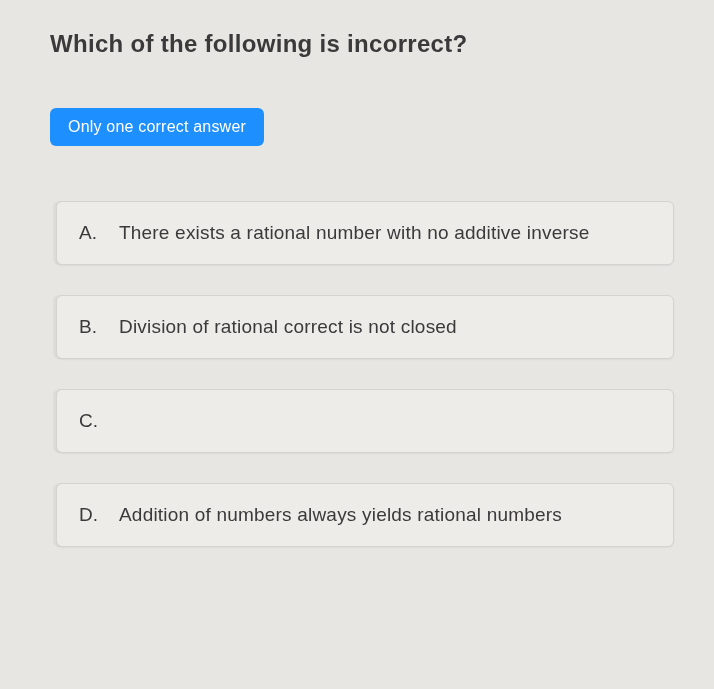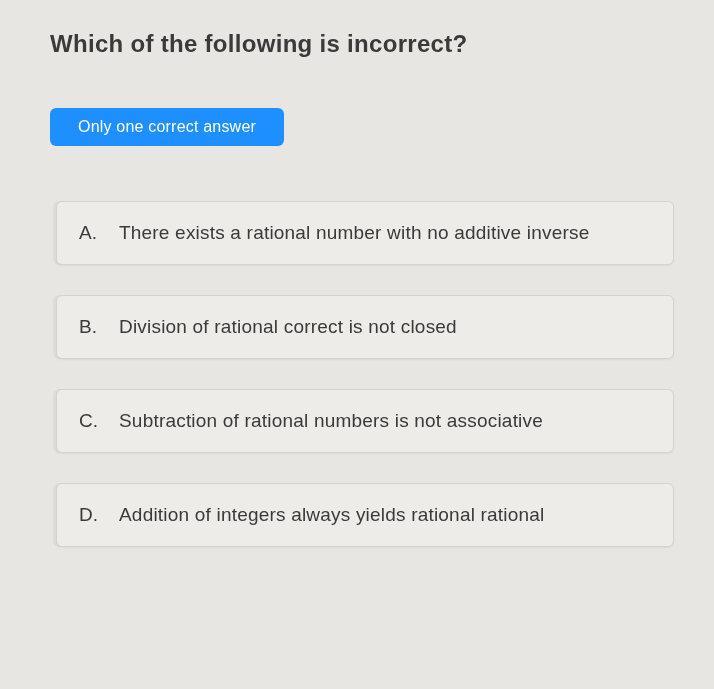--- a/index.html
+++ b/index.html
@@ -21,21 +21,21 @@
       color: #3a3a3a;
       margin-bottom: 50px;
       letter-spacing: 0.3px;
     }
     .badge {
       display: inline-block;
       background: #1e8fff;
       color: #ffffff;
       font-size: 16px;
       font-weight: 500;
-      padding: 10px 28px;
+      padding: 10px 18px;
       border-radius: 6px;
       margin-bottom: 55px;
       letter-spacing: 0.2px;
     }
     .options {
       display: flex;
       flex-direction: column;
       gap: 30px;
     }
     .option {
@@ -75,22 +75,21 @@
   <div class="option">
     <span class="option-letter">A.</span>
     <span class="option-text">There exists a rational number with no additive inverse</span>
   </div>
   <div class="option">
     <span class="option-letter">B.</span>
     <span class="option-text">Division of rational correct is not closed</span>
   </div>
   <div class="option">
     <span class="option-letter">C.</span>
-    <span class="option-text">Subtraction of rational numbers is not associative</span>
   </div>
   <div class="option">
     <span class="option-letter">D.</span>
-    <span class="option-text">Addition of integers always yields rational rational</span>
+    <span class="option-text">Addition of numbers always yields rational numbers</span>
   </div>
 </div>
 
 
 
 
 </body></html>

